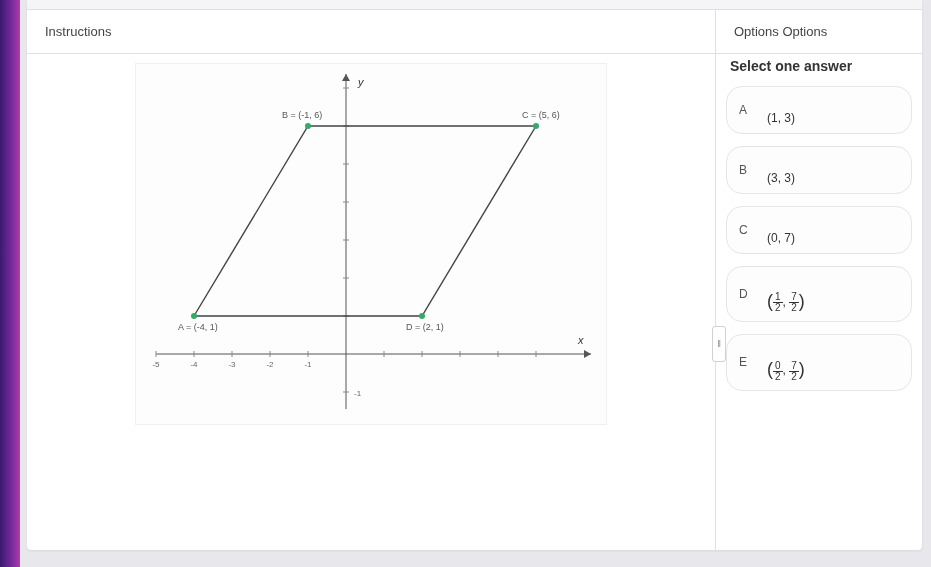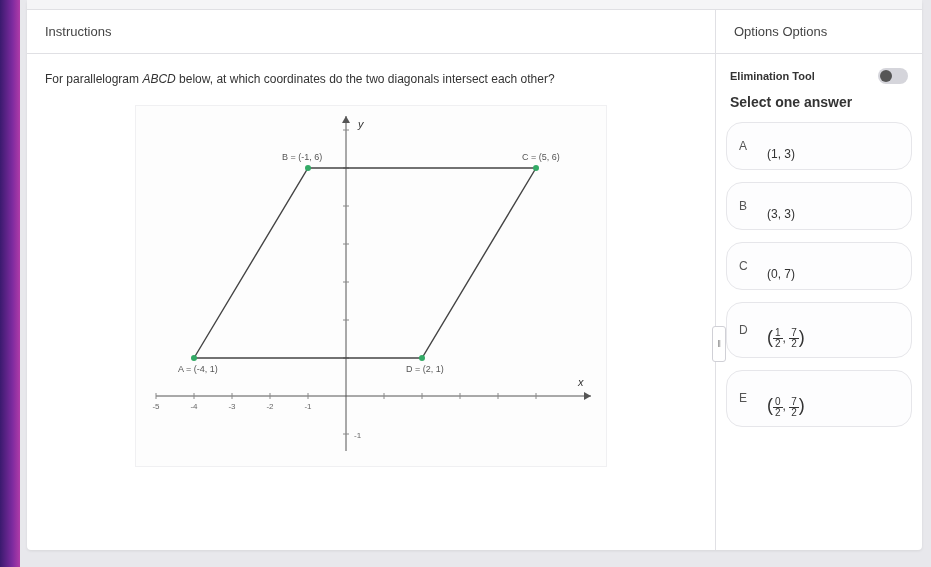--- a/index.html
+++ b/index.html
@@ -144,23 +144,20 @@
 <body>
 
 <div class="left-edge"></div>
 
 <div class="main-container">
   <div class="top-bar"></div>
   <div class="content-area">
 
     <div class="question-panel">
       <div class="panel-header">Instructions</div>
-      <div class="question-body">
-        <span>For parallelogram </span><span class="abcd">ABCD</span><span> below, at which coordinates do the two diagonals intersect each other?</span>
-      </div>
 
       <div class="graph-wrap">
         <svg viewBox="0 0 470 360" width="470" height="360">
 
           <line x1="20" y1="290" x2="455" y2="290" stroke="#555" stroke-width="1"></line>
           <line x1="210" y1="10" x2="210" y2="345" stroke="#555" stroke-width="1"></line>
 
           <polygon points="455,290 448,286 448,294" fill="#555"></polygon>
           <polygon points="210,10 206,17 214,17" fill="#555"></polygon>
 
@@ -211,24 +208,20 @@
           <text x="42" y="266" font-size="9" fill="#555">A = (-4, 1)</text>
           <text x="146" y="54" font-size="9" fill="#555">B = (-1, 6)</text>
           <text x="386" y="54" font-size="9" fill="#555">C = (5, 6)</text>
           <text x="270" y="266" font-size="9" fill="#555">D = (2, 1)</text>
         </svg>
       </div>
     </div>
 
     <div class="answer-panel">
       <div class="panel-header">Options Options</div>
-      <div class="elim-row">
-        <span>Elimination Tool</span>
-        <div class="toggle"></div>
-      </div>
       <div class="select-one">Select one answer</div>
       <div class="answers">
 
         <div class="answer">
           <span class="letter">A</span>
           <span class="val">(1, 3)</span>
         </div>
 
         <div class="answer">
           <span class="letter">B</span>

